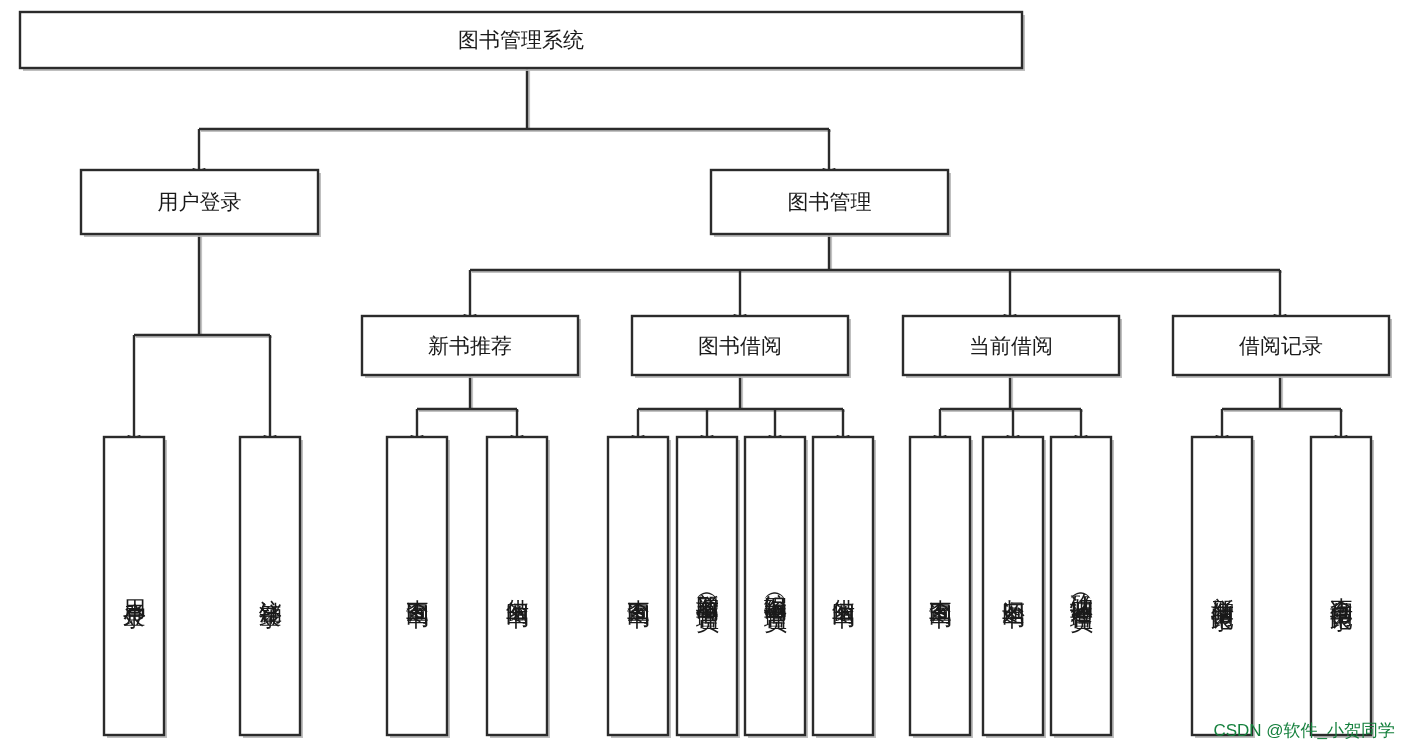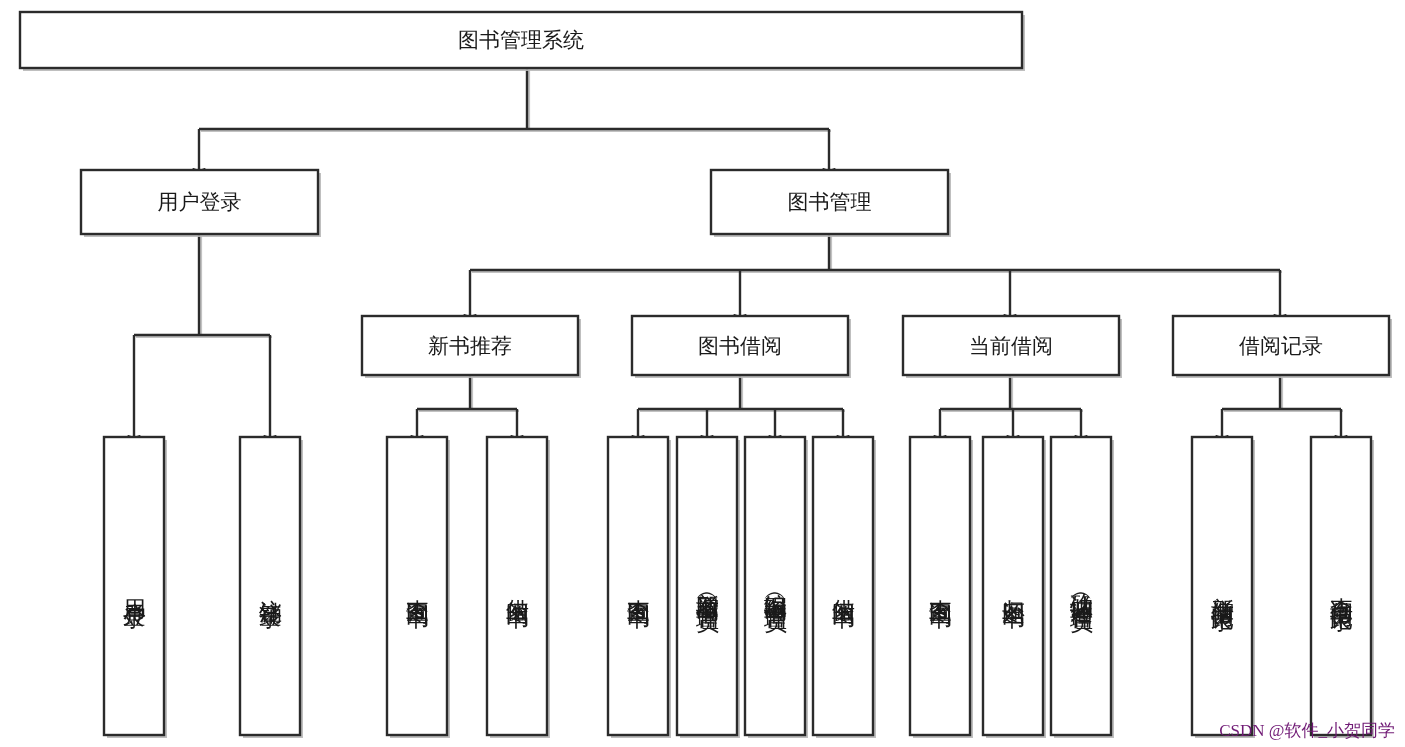--- a/index.html
+++ b/index.html
@@ -71,23 +71,23 @@
     line-height: 1.12;
     letter-spacing: 2.5px;
     color: #1a1a1a;
     white-space: nowrap;
     text-align: center;
   }
   .watermark {
     position: absolute;
     right: 10px;
     bottom: 5px;
-    font-family: Liberation Serif, serif;
+    font-family: Liberation Sans, sans-serif;
     font-size: 17px;
-    color: #701a75;
+    color: #15803d;
     white-space: nowrap;
     pointer-events: none;
   }
 </style>
 </head>
 <body>
 
 <div id="diagram-root">
   <svg class="flow" viewBox="0 0 1405 747" xmlns="http://www.w3.org/2000/svg">
     <defs>

